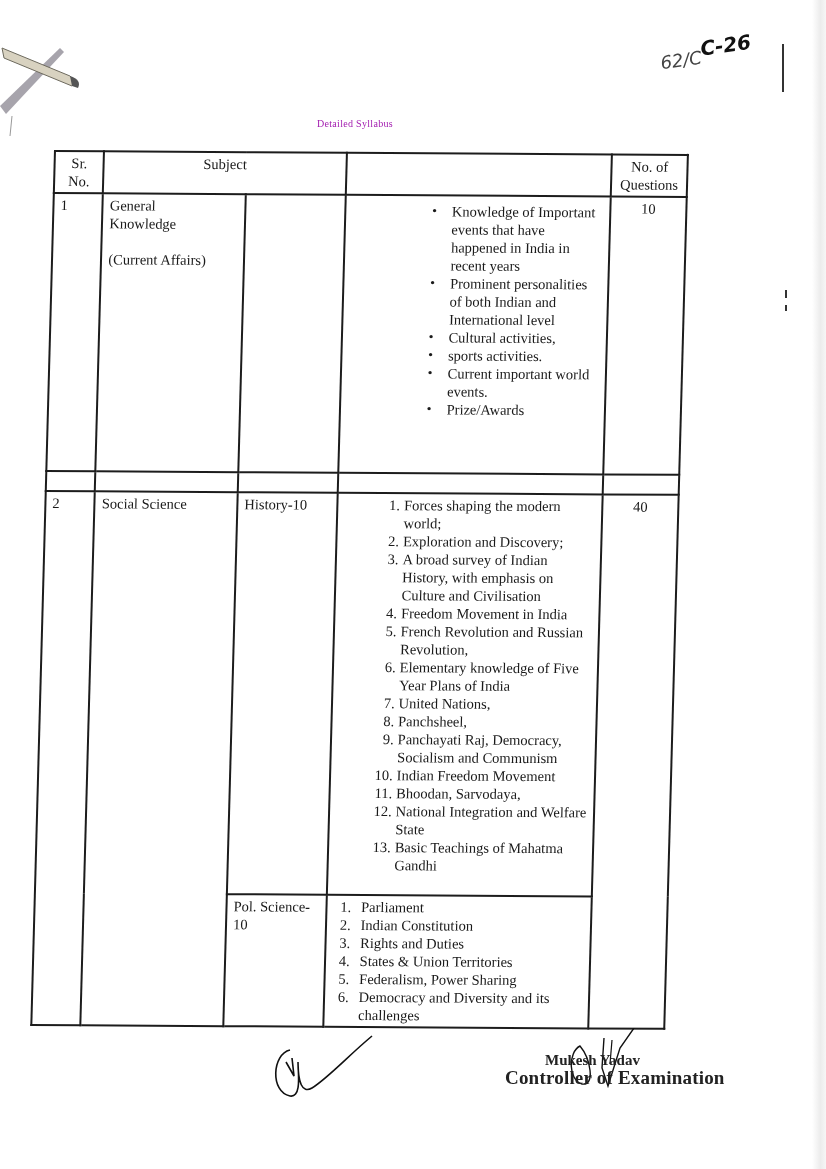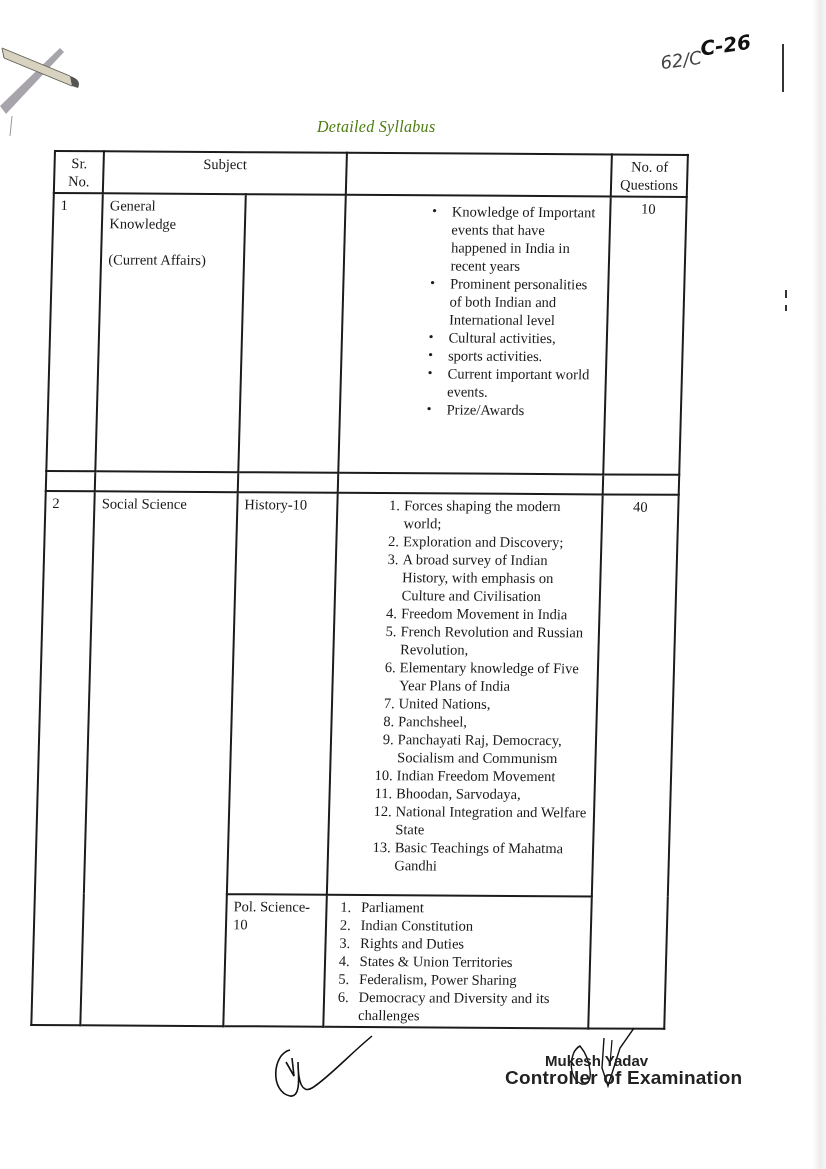--- a/index.html
+++ b/index.html
@@ -48,24 +48,23 @@
       color: #111;
       font-weight: bold;
       font-size: 20px;
       position: relative;
       top: -8px;
     }
     .doc-title {
       position: absolute;
       left: 317px;
       top: 118px;
-      font-size: 16px;
+      font-size: 10px;
       letter-spacing: 0.3px;
-      color: #4d7c0f;
-      font-style: italic;
+      color: #a21caf;
     }
     .table-wrap {
       position: absolute;
       left: 54px;
       top: 150px;
       transform-origin: 0 0;
       transform: skewX(-1.2deg) rotate(0.35deg);
     }
     table.syllabus {
       border-collapse: collapse;
@@ -129,21 +128,21 @@
       position: absolute;
       left: 268px;
       top: 1032px;
       width: 110px;
       height: 70px;
     }
     .sign-block {
       position: absolute;
       left: 505px;
       top: 1052px;
-      font-family: Liberation Sans, sans-serif;
+      font-family: Liberation Serif, serif;
       color: #222;
       line-height: 17px;
     }
     .sign-name {
       font-weight: bold;
       font-size: 15px;
       padding-left: 40px;
     }
     .sign-title {
       font-size: 19px;

